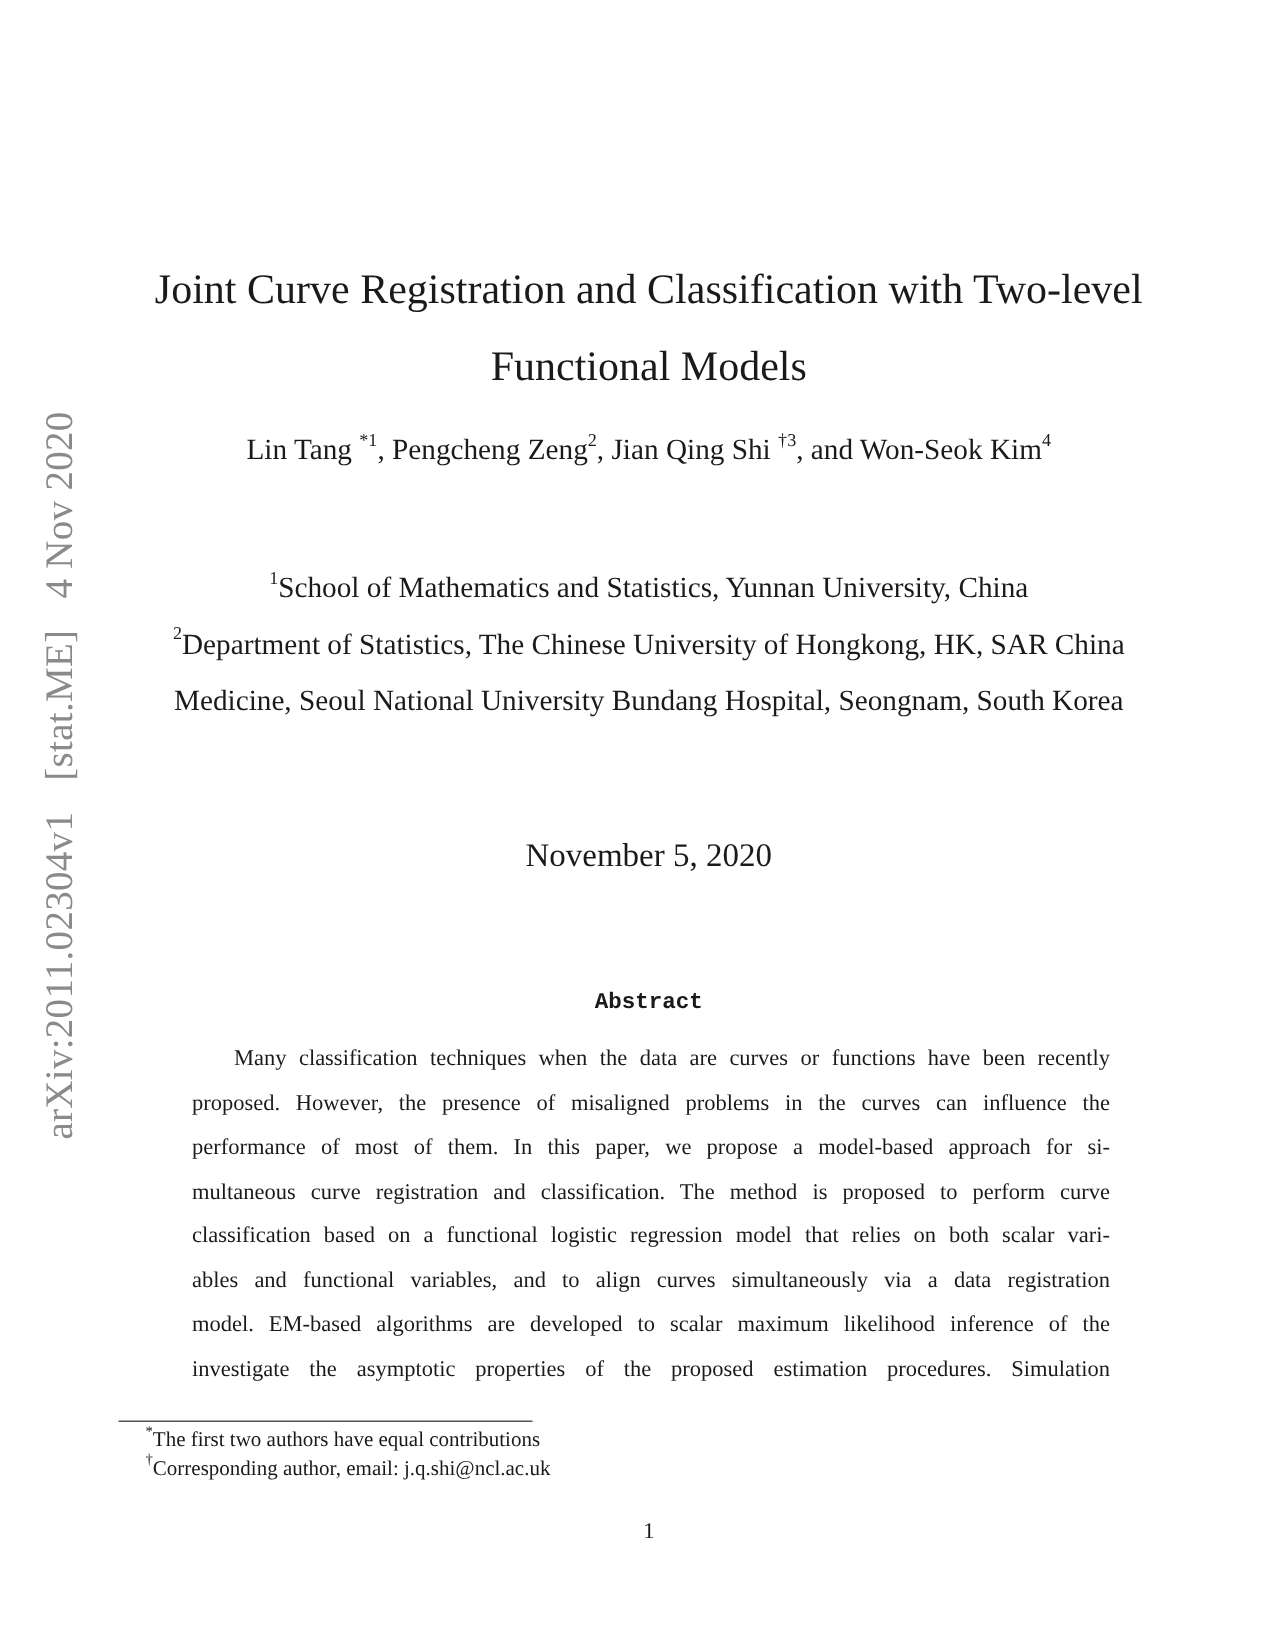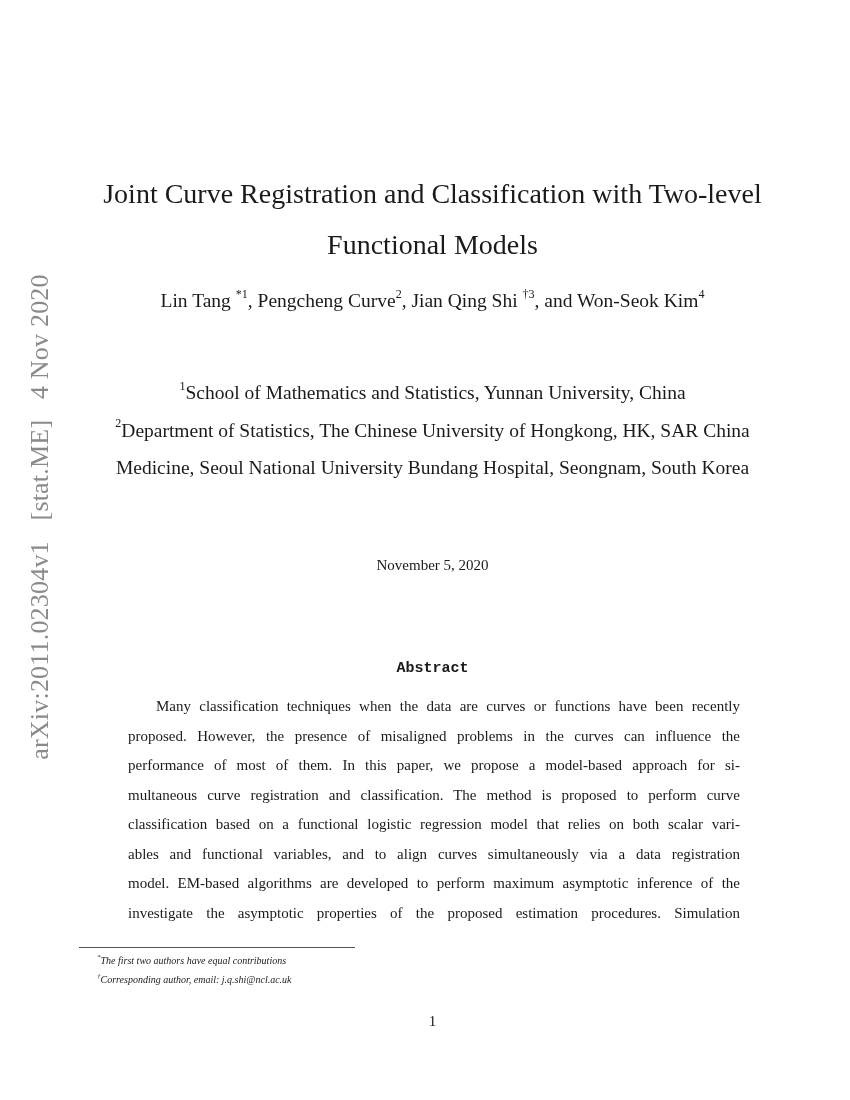--- a/index.html
+++ b/index.html
@@ -26,40 +26,40 @@
     position: absolute; left: 60px; width: 745px; top: 290px;
     text-align: center; font-size: 19.5px;
   }
   sup { font-size: 0.62em; line-height: 0; position: relative; top: -0.15em; }
   .affils {
     position: absolute; left: 60px; width: 745px; top: 343px;
     text-align: center; font-size: 19.5px; line-height: 37.5px; margin-top: 31px;
   }
   .date {
     position: absolute; left: 60px; width: 745px; top: 557px;
-    text-align: center; font-size: 15px;
+    text-align: center; font-size: 22px;
   }
   .abstract-heading {
     position: absolute; left: 60px; width: 745px; top: 660px;
     text-align: center; font-size: 15px; font-weight: bold; font-family: Liberation Mono, monospace;
   }
   .abstract-body {
     position: absolute; left: 128px; width: 612px; top: 692px;
     font-size: 15px; line-height: 29.5px; text-align: justify;
   }
   .abstract-body .line {
     display: block; text-align: justify; text-align-last: justify; white-space: nowrap;
   }
   .abstract-body .line.indent { text-indent: 28px; }
   .footnote-rule {
     position: absolute; left: 79px; top: 947px; width: 276px; height: 0;
     border-top: 1.2px solid #555;
   }
   .footnotes {
-    position: absolute; left: 97px; top: 951px; font-size: 10px; line-height: 19px; font-style: italic;
+    position: absolute; left: 97px; top: 951px; font-size: 14px; line-height: 19px;
   }
   .footnotes sup { font-size: 0.7em; }
   .page-number {
     position: absolute; left: 60px; width: 745px; top: 1013px;
     text-align: center; font-size: 15px;
   }
 </style>
 </head>
 <body>
 
@@ -68,41 +68,41 @@
   <span>[stat.ME]</span>
   <span>4 Nov 2020</span>
 </div>
 
 <div class="title">
   <div>Joint Curve Registration and Classification with Two-level</div>
   <div>Functional Models</div>
 </div>
 
 <div class="authors">
-  <span><span>Lin Tang</span> <sup>*1</sup><span>, </span></span><span><span>Pengcheng Curve</span><sup>2</sup><span>, </span></span><span><span>Jian Qing Shi</span> <sup>†3</sup><span>, and </span></span><span><span>Won-Seok Kim</span><sup>4</sup></span>
+  <span><span>Lin Tang</span> <sup>*1</sup><span>, </span></span><span><span>Pengcheng Zeng</span><sup>2</sup><span>, </span></span><span><span>Jian Qing Shi</span> <sup>†3</sup><span>, and </span></span><span><span>Won-Seok Kim</span><sup>4</sup></span>
 </div>
 
 <div class="affils">
   <div><sup>1</sup><span>School of Mathematics and Statistics, Yunnan University, China</span></div>
   <div><sup>2</sup><span>Department of Statistics, The Chinese University of Hongkong, HK, SAR China</span></div>
   <div>Medicine, Seoul National University Bundang Hospital, Seongnam, South Korea</div>
 </div>
 
 <div class="date">November 5, 2020</div>
 
 <div class="abstract-heading">Abstract</div>
 
 <div class="abstract-body">
   <span class="line indent">Many classification techniques when the data are curves or functions have been recently</span>
   <span class="line">proposed.  However, the presence of misaligned problems in the curves can influence the</span>
   <span class="line">performance of most of them.  In this paper, we propose a model-based approach for si-</span>
   <span class="line">multaneous curve registration and classification. The method is proposed to perform curve</span>
   <span class="line">classification based on a functional logistic regression model that relies on both scalar vari-</span>
   <span class="line">ables and functional variables, and to align curves simultaneously via a data registration</span>
-  <span class="line">model. EM-based algorithms are developed to perform maximum asymptotic inference of the</span>
+  <span class="line">model. EM-based algorithms are developed to scalar maximum likelihood inference of the</span>
   <span class="line">investigate the asymptotic properties of the proposed estimation procedures.  Simulation</span>
 </div>
 
 <div class="footnote-rule"></div>
 
 <div class="footnotes">
   <div><sup>*</sup><span>The first two authors have equal contributions</span></div>
   <div><sup>†</sup><span>Corresponding author, email: j.q.shi@ncl.ac.uk</span></div>
 </div>
 

